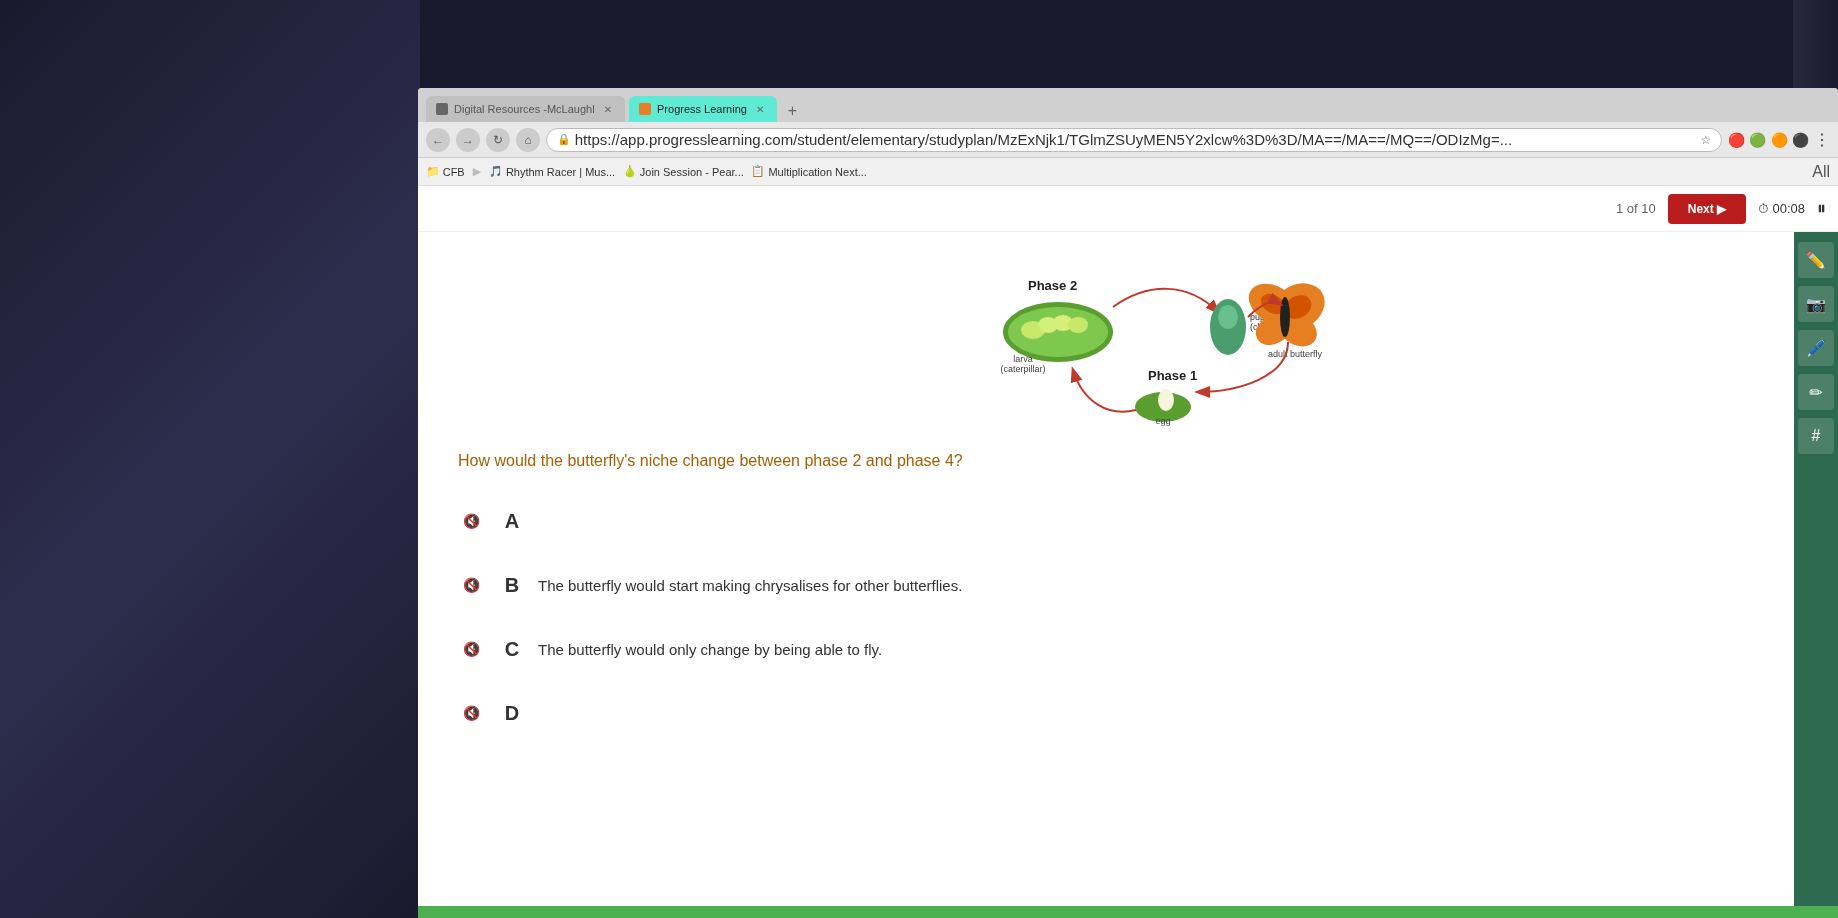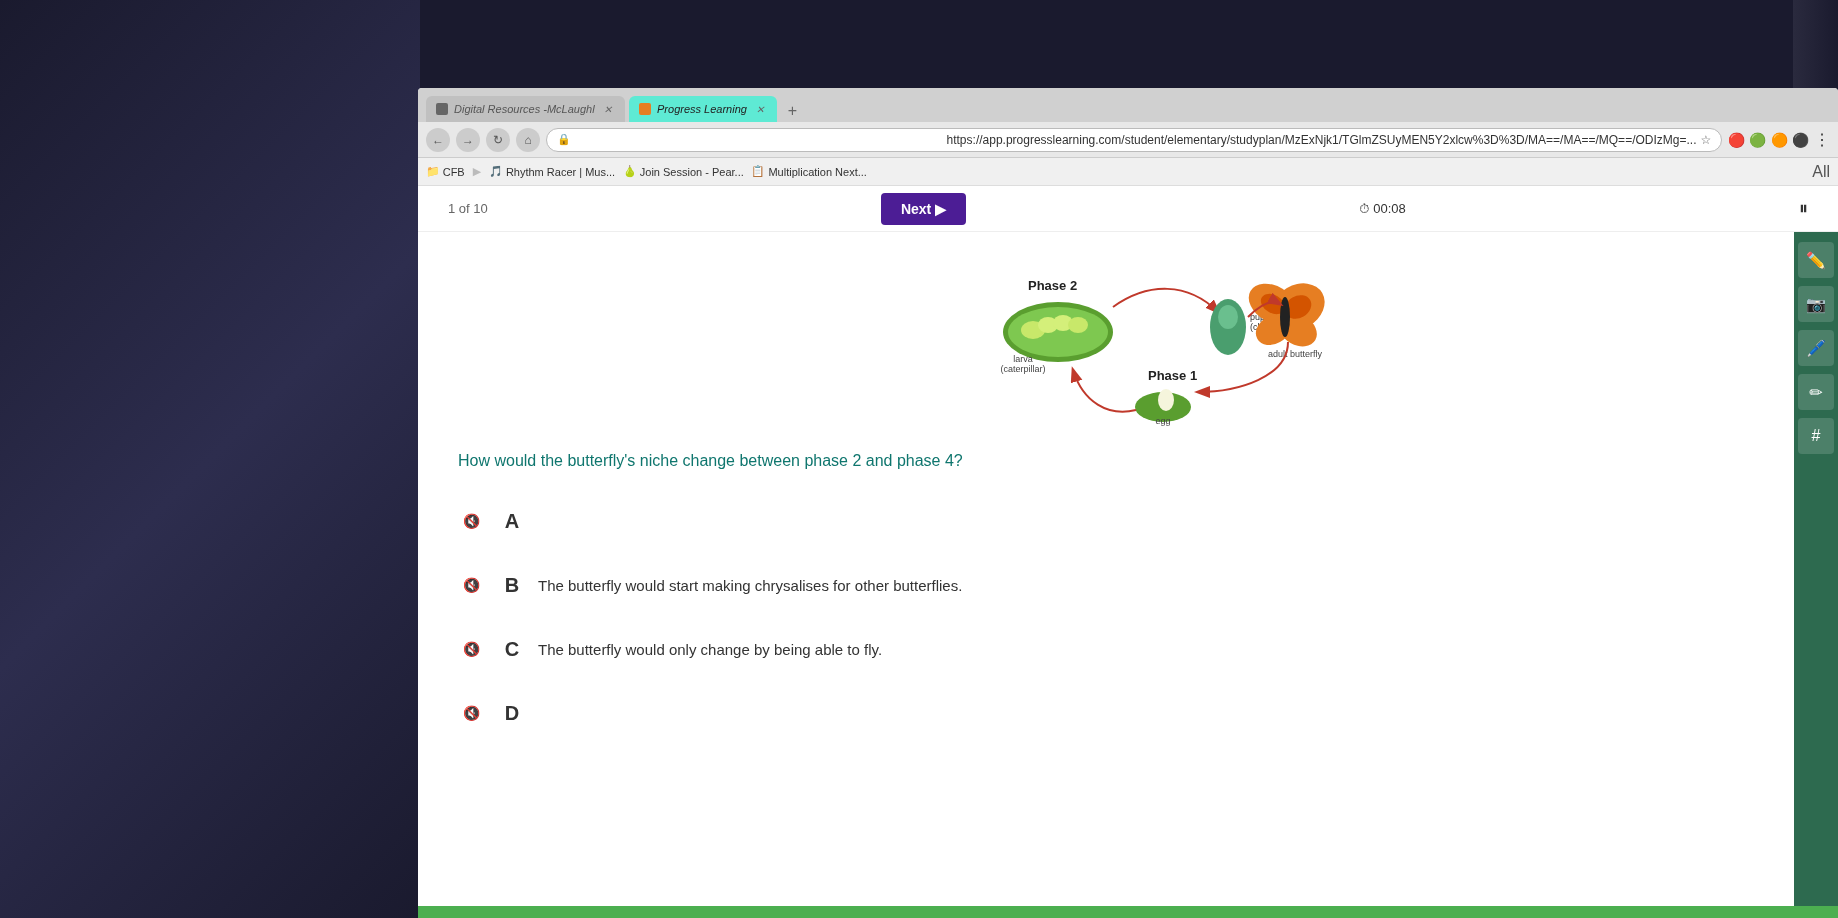--- a/index.html
+++ b/index.html
@@ -48,21 +48,20 @@
     .tab {
       display: flex;
       align-items: center;
       padding: 4px 10px;
       border-radius: 6px 6px 0 0;
       font-size: 11px;
       color: #333;
       height: 26px;
       gap: 6px;
       cursor: pointer;
-      font-style: italic;
     }
 
     .tab.inactive {
       background: #c0c0c0;
       color: #555;
     }
 
     .tab.active {
       background: #5eead4;
       color: #222;
@@ -162,40 +161,40 @@
       cursor: pointer;
       color: #333;
       font-size: 11px;
       white-space: nowrap;
     }
 
     
     .app-top-bar {
       display: flex;
       align-items: center;
-      justify-content: space-between;
+      justify-content: flex-end;
       background: white;
-      padding: 6px 30px;
+      padding: 6px 12px;
       height: 46px;
       border-bottom: 1px solid #eee;
       gap: 12px;
     }
 
     .progress-text {
       font-size: 13px;
       color: #666;
     }
 
     .next-btn {
-      background: #4c1d95;
+      background: #b91c1c;
       color: white;
       border: none;
       padding: 8px 20px;
       border-radius: 4px;
-      font-size: 14px;
+      font-size: 12px;
       font-weight: bold;
       cursor: pointer;
       display: flex;
       align-items: center;
       gap: 4px;
     }
 
     .timer-display {
       font-size: 13px;
       color: #333;
@@ -226,21 +225,21 @@
 
     
     .diagram-svg {
       width: 400px;
       height: 170px;
     }
 
     
     .question-text {
       font-size: 16px;
-      color: #0f766e;
+      color: #a16207;
       margin-bottom: 24px;
       line-height: 1.5;
     }
 
     
     .answer-options {
       display: flex;
       flex-direction: column;
       gap: 16px;
     }
@@ -347,21 +346,21 @@
   </div>
 
   <div class="address-bar-row">
     <button class="nav-btn">←</button>
     <button class="nav-btn">→</button>
     <button class="nav-btn">↻</button>
     <button class="nav-btn">⌂</button>
 
     <div class="address-bar">
       <span style="font-size:11px;color:#555;">🔒</span>
-      <span style="flex:1;font-size:12px;overflow:hidden;white-space:nowrap;text-align:right;">https://app.progresslearning.com/student/elementary/studyplan/MzExNjk1/TGlmZSUyMEN5Y2xlcw%3D%3D/MA==/MA==/MQ==/ODIzMg=...</span>
+      <span style="flex:1;font-size:15px;overflow:hidden;white-space:nowrap;">https://app.progresslearning.com/student/elementary/studyplan/MzExNjk1/TGlmZSUyMEN5Y2xlcw%3D%3D/MA==/MA==/MQ==/ODIzMg=...</span>
       <span class="addr-icon">☆</span>
     </div>
 
     <div class="address-bar-icons">
       <span style="font-size:14px;color:#e44;">🔴</span>
       <span style="font-size:14px;">🟢</span>
       <span style="font-size:14px;">🟠</span>
       <span style="font-size:14px;">⚫</span>
       <span style="font-size:16px;color:#333;">⋮</span>
     </div>

